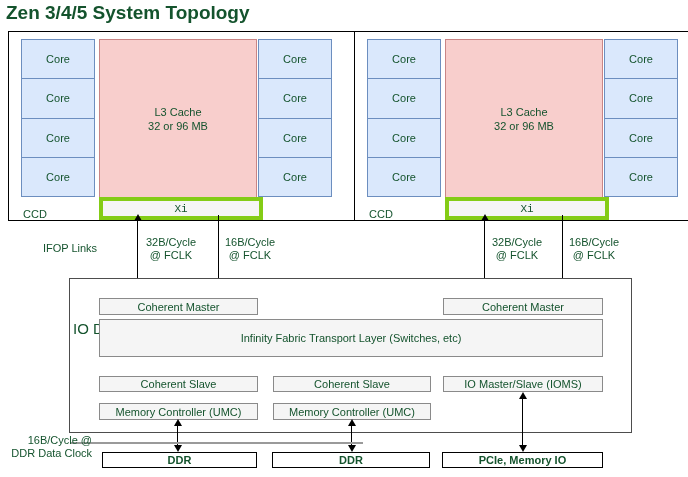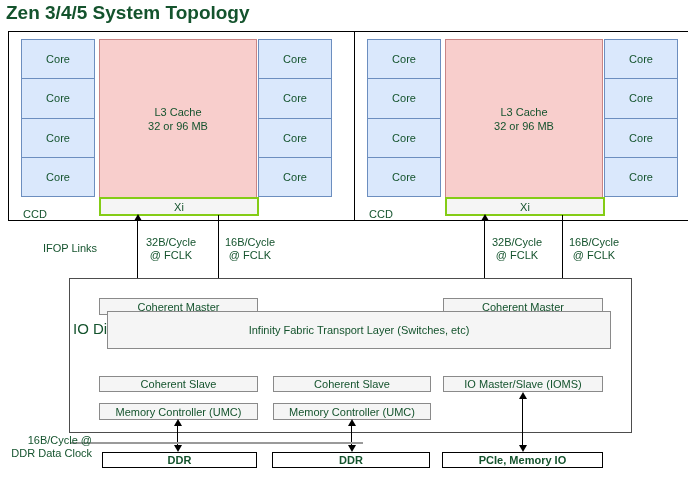--- a/index.html
+++ b/index.html
@@ -20,22 +20,22 @@
   }
   .core:first-child{margin-top:0;}
   .l3{
     position:absolute;left:90px;top:7px;width:156px;height:158px;
     border:1px solid #c98585;background:#f8cecc;
     display:flex;flex-direction:column;align-items:center;justify-content:center;
     font-size:11px;line-height:14px;text-align:center;
   }
   .xi{
     position:absolute;left:90px;top:165px;width:156px;height:15px;
-    border:2px solid #84cc16;background:#f5f5f5;
-    display:flex;align-items:center;justify-content:center;font-size:11px;
+    border:4px solid #84cc16;background:#f5f5f5;
+    display:flex;align-items:center;justify-content:center;font-size:11px;font-family:Liberation Mono, monospace;
   }
   .ccd-tag{position:absolute;left:14px;bottom:0px;font-size:11px;}
   
   .iodie{position:absolute;left:69px;top:278px;width:561px;height:153px;border:1.5px solid #4d4d4d;background:#fff;}
   .iod-tag{position:absolute;left:3px;top:1px;font-size:15px;margin-top:40px;}
   .gbox{
     position:absolute;border:1px solid #8a8a8a;background:#f5f5f5;
     display:flex;align-items:center;justify-content:center;font-size:11px;text-align:center;
   }
   .wbox{
@@ -132,21 +132,21 @@
 
   <div class="vline" style="left:562px;top:215px;height:78px;"></div>
   <div class="ah down" style="left:558.5px;top:291px;"></div>
 
   <div class="iodie">
     <div class="iod-tag">IO Die</div>
 
     <div class="gbox" style="left:29px;top:19px;width:157px;height:15px;">Coherent Master</div>
     <div class="gbox" style="left:373px;top:19px;width:158px;height:15px;">Coherent Master</div>
 
-    <div class="gbox" style="left:29px;top:32px;width:502px;height:36px;margin-left:8px;">Infinity Fabric Transport Layer (Switches, etc)</div>
+    <div class="gbox" style="left:29px;top:40px;width:502px;height:36px;">Infinity Fabric Transport Layer (Switches, etc)</div>
 
     <div class="gbox" style="left:29px;top:97px;width:157px;height:14px;">Coherent Slave</div>
     <div class="gbox" style="left:203px;top:97px;width:156px;height:14px;">Coherent Slave</div>
     <div class="gbox" style="left:373px;top:97px;width:158px;height:14px;">IO Master/Slave (IOMS)</div>
 
     <div class="gbox" style="left:29px;top:124px;width:157px;height:15px;">Memory Controller (UMC)</div>
     <div class="gbox" style="left:203px;top:124px;width:156px;height:15px;">Memory Controller (UMC)</div>
   </div>
 
   <div class="vline" style="left:177px;top:422px;height:28px;"></div>

